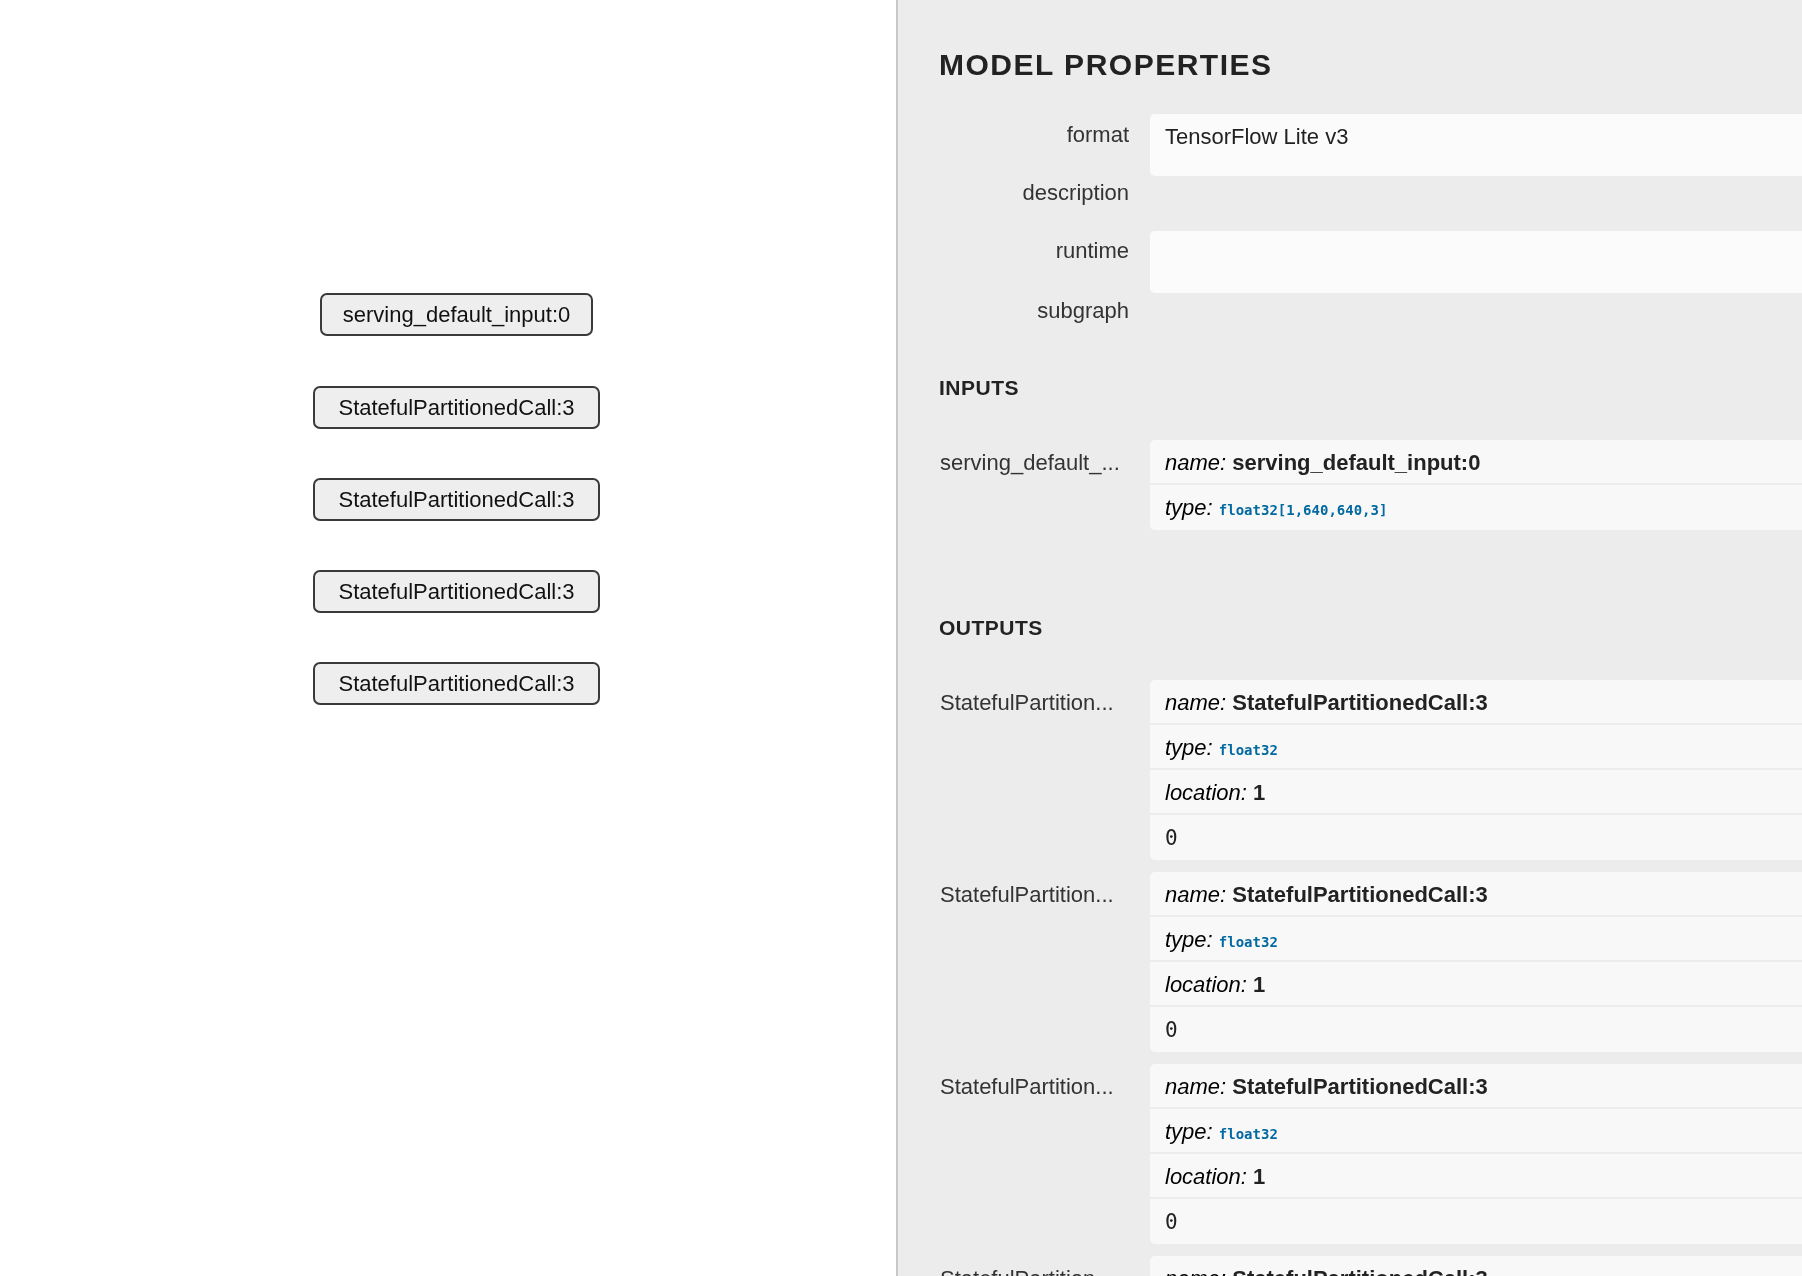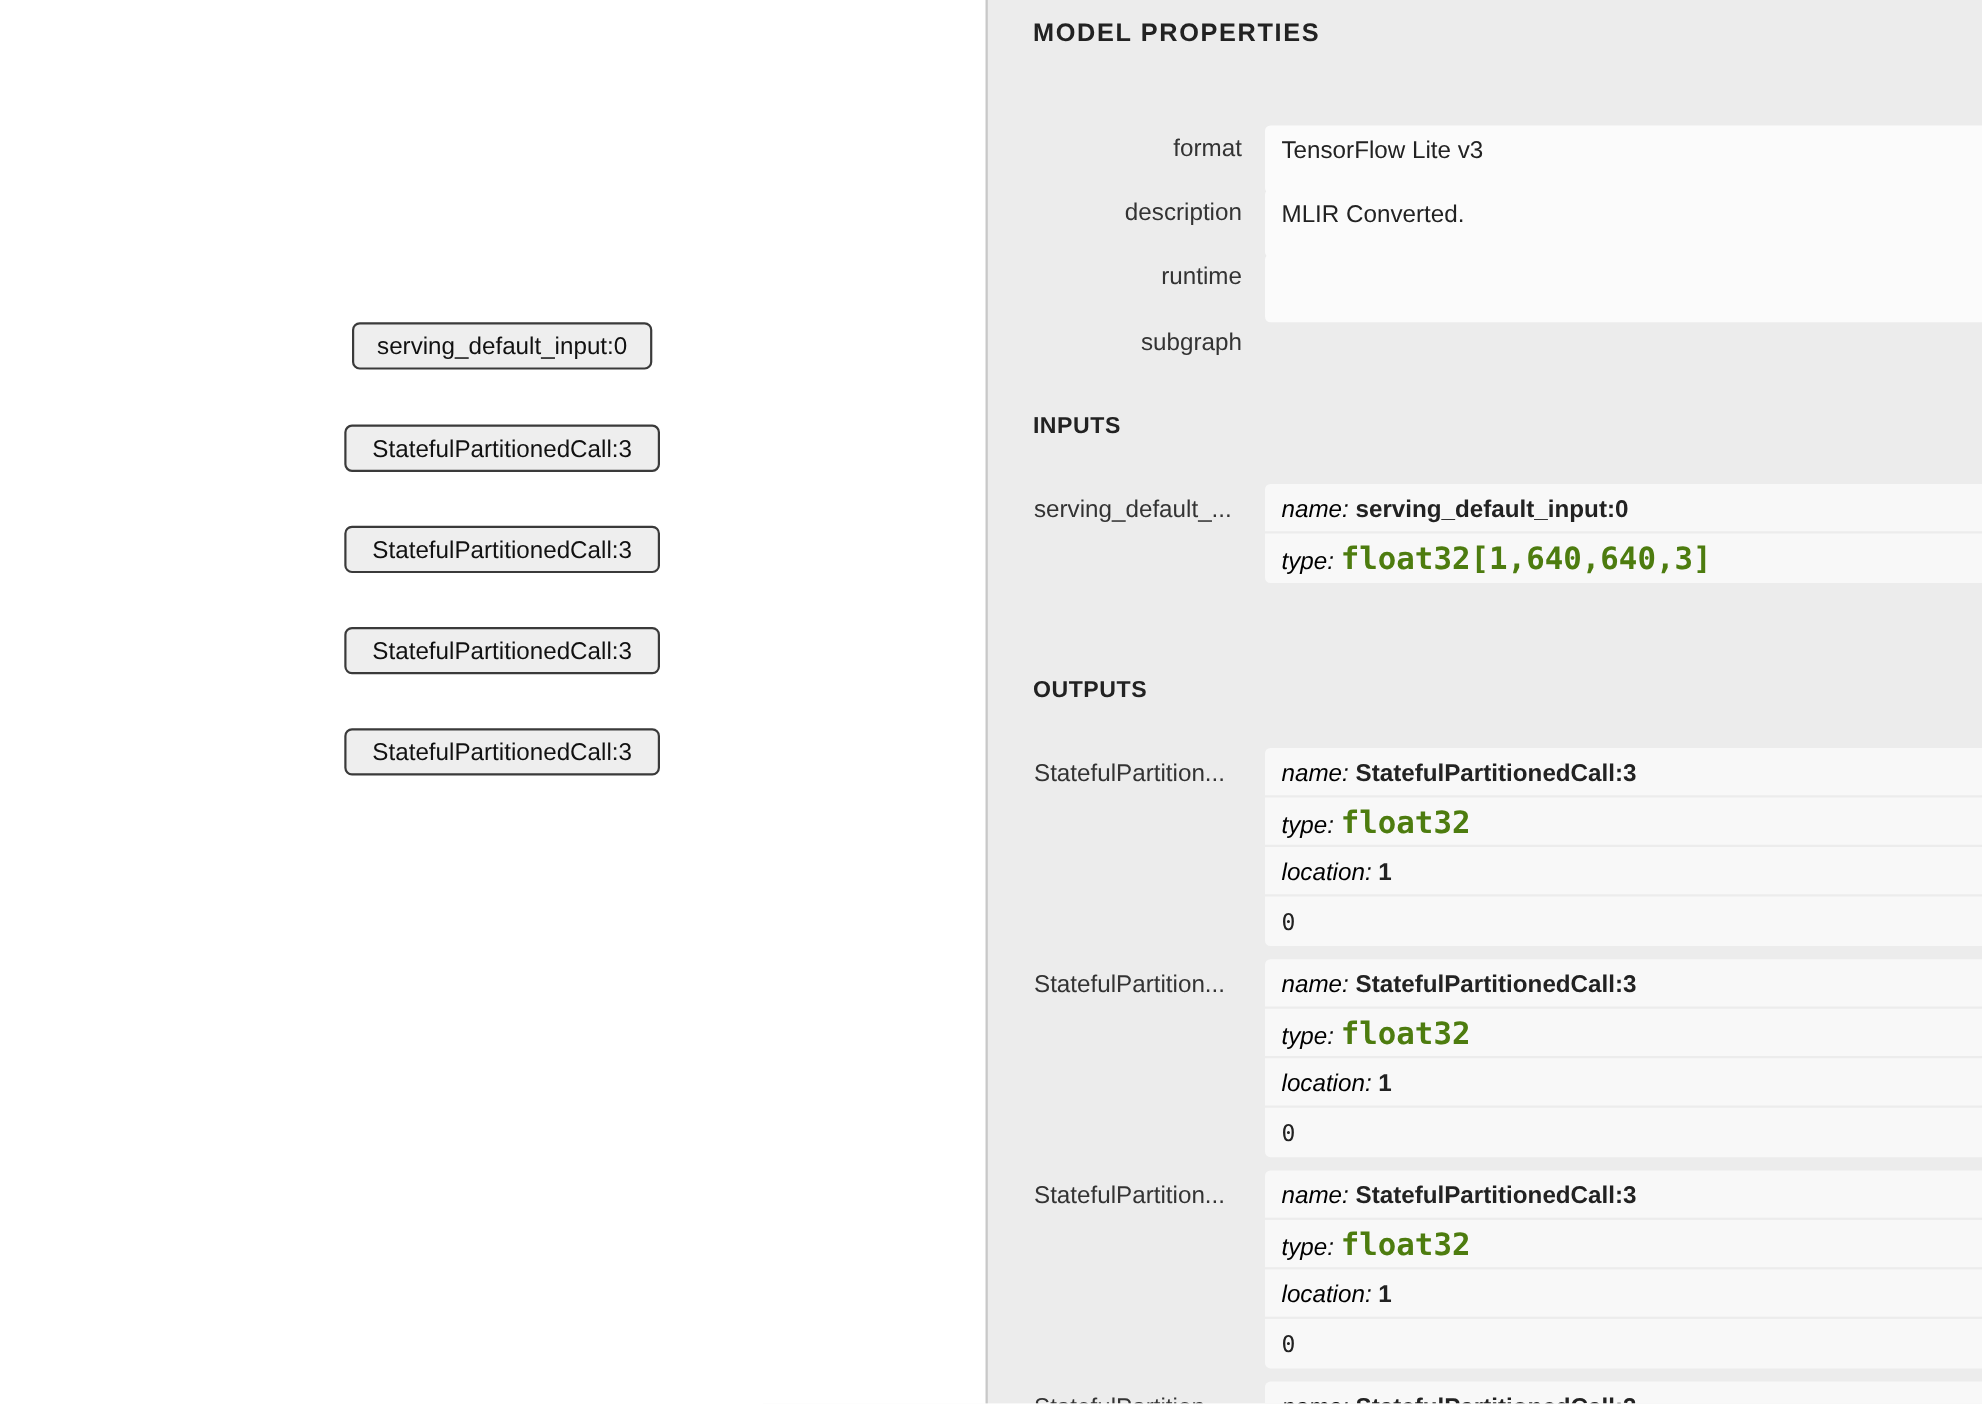--- a/index.html
+++ b/index.html
@@ -14,22 +14,22 @@
     font-size: 22px; line-height: 39px; text-align: center; color: #111;
     white-space: nowrap; cursor: pointer;
   }
 
   
   .sidebar {
     position: absolute; left: 896px; top: 0; width: 906px; height: 1276px;
     background: #ececec; border-left: 2px solid #c8c8c8; overflow: hidden;
   }
   .title {
-    position: absolute; left: 41px; top: 16px;
-    font-size: 23px; font-weight: bold; letter-spacing: 1.5px; color: #222;
+    position: absolute; left: 41px; top: 48px;
+    font-size: 30px; font-weight: bold; letter-spacing: 1.5px; color: #222;
   }
   .section-title {
     position: absolute; left: 41px;
     font-size: 21px; font-weight: bold; letter-spacing: 0.5px; color: #222;
   }
   .prop-label {
     position: absolute; left: 30px; width: 201px; text-align: right;
     font-size: 22px; color: #333; white-space: nowrap; overflow: hidden;
   }
   .prop-label.left { text-align: left; left: 42px; width: 190px; }
@@ -44,42 +44,41 @@
     background: #f8f8f8; border-radius: 5px 0 0 5px;
   }
   .group-row {
     height: 45px; line-height: 45px; padding-left: 15px;
     font-size: 22px; color: #333; border-bottom: 2px solid #ececec;
     white-space: nowrap;
   }
   .group-row:last-child { border-bottom: none; }
   .k { color: #000000; font-style: italic; }
   .v-bold { font-weight: bold; color: #222; }
-  .v-mono { font-family: "DejaVu Sans Mono", "Liberation Mono", monospace; font-weight: bold; font-size: 28px; color: #4d7c0f; }
+  .v-mono { font-family: "DejaVu Sans Mono", "Liberation Mono", monospace; font-weight: bold; font-size: 14px; color: #0369a1; }
   .v-mono-plain { font-family: "DejaVu Sans Mono", "Liberation Mono", monospace; font-size: 21px; color: #222; }
 </style>
 </head>
 <body>
 
 <div class="graph">
   <div class="node" style="left:320px; top:293px; width:273px;">serving_default_input:0</div>
   <div class="node" style="left:313px; top:386px; width:287px;">StatefulPartitionedCall:3</div>
   <div class="node" style="left:313px; top:478px; width:287px;">StatefulPartitionedCall:3</div>
   <div class="node" style="left:313px; top:570px; width:287px;">StatefulPartitionedCall:3</div>
   <div class="node" style="left:313px; top:662px; width:287px;">StatefulPartitionedCall:3</div>
 </div>
 
 <div class="sidebar">
   <div class="title">MODEL PROPERTIES</div>
 
   <div class="prop-label" style="top:122px;">format</div>
   <div class="prop-value" style="top:114px;">TensorFlow Lite v3</div>
 
   <div class="prop-label" style="top:180px;">description</div>
-  <div class="prop-value" style="top:172px;">MLIR Converted.</div>
 
   <div class="prop-label" style="top:238px;">runtime</div>
   <div class="prop-value" style="top:231px;"></div>
 
   <div class="prop-label" style="top:298px;">subgraph</div>
 
   <div class="section-title" style="top:376px;">INPUTS</div>
 
   <div class="prop-label left" style="top:450px;">serving_default_...</div>
   <div class="group" style="top:440px;">

